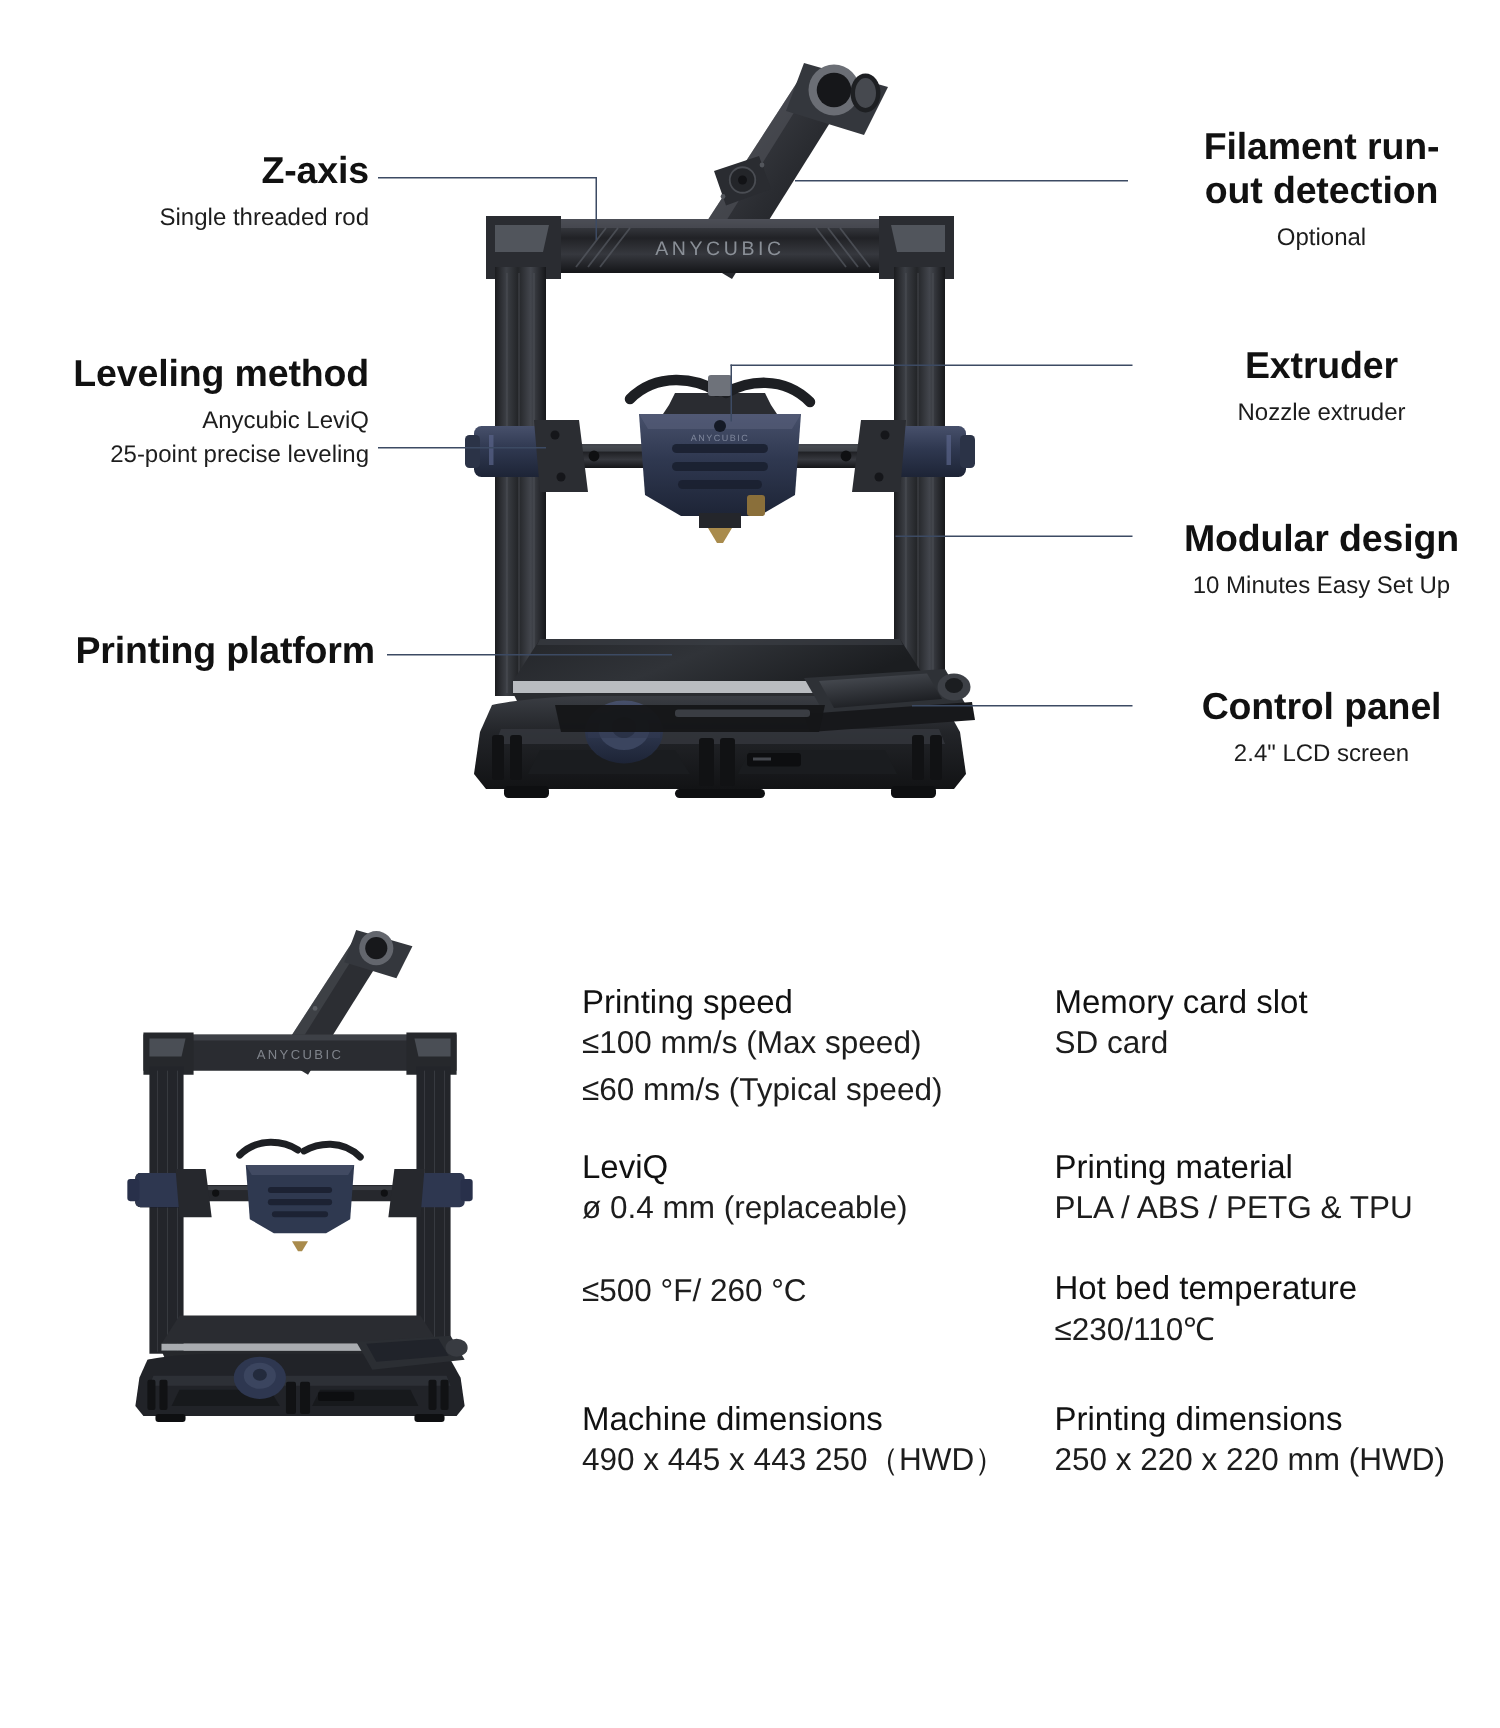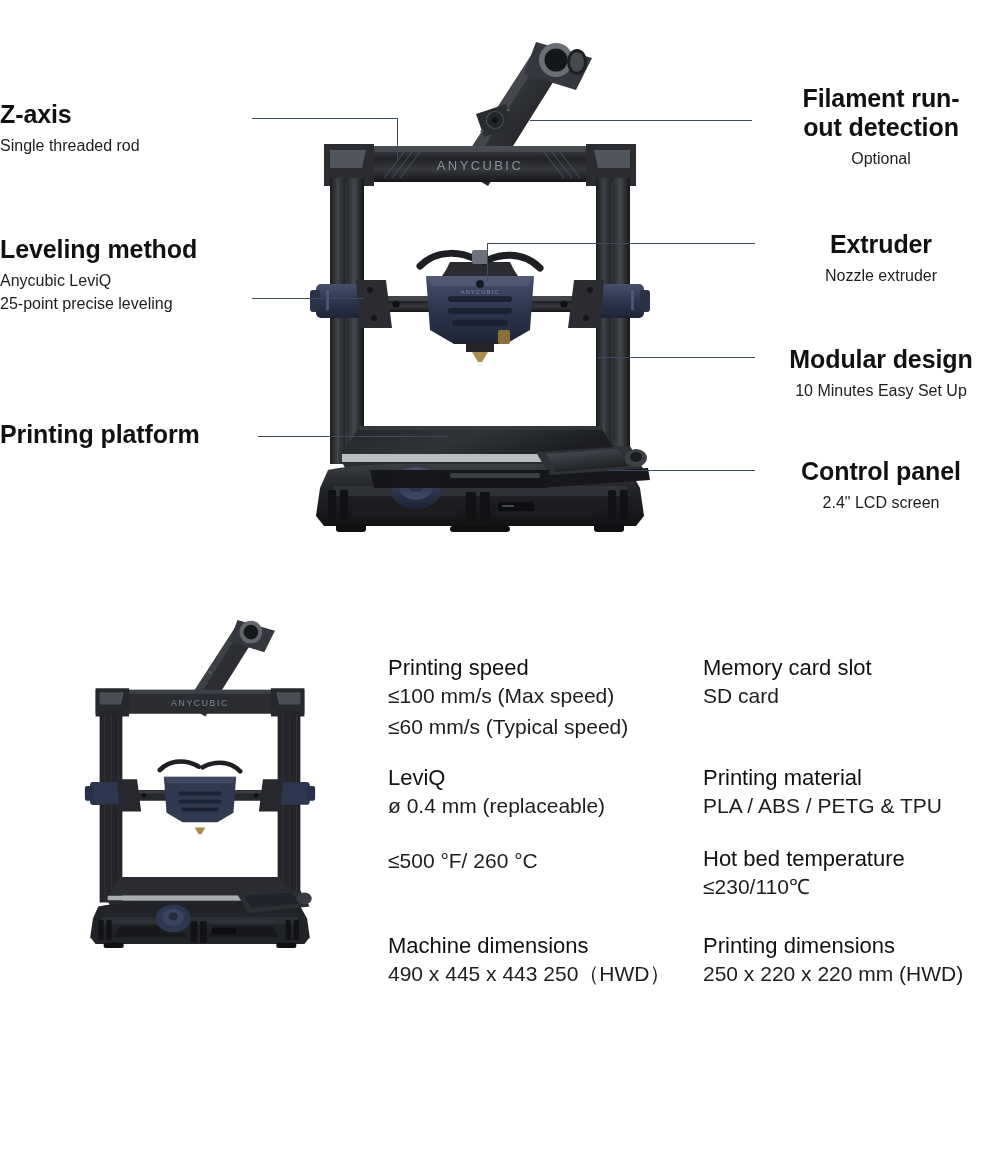--- a/index.html
+++ b/index.html
@@ -29,21 +29,21 @@
   }
   .callout .sub {
     font-size: 16px;
     font-weight: 400;
     color: #1d1d1d;
     line-height: 1.42;
     white-space: pre-line;
     margin-top: 6px;
   }
   .callout.right .title, .callout.right .sub { text-align: center; }
-  .callout.left  .title, .callout.left  .sub { }
+  .callout.left  .title, .callout.left  .sub { text-align: right; }
 
   
   .leader { position: absolute; }
   .leader .h {
     position: absolute;
     height: 0;
     border-top: 1.3px solid #3c4a63;
   }
   .leader .v {
     position: absolute;

